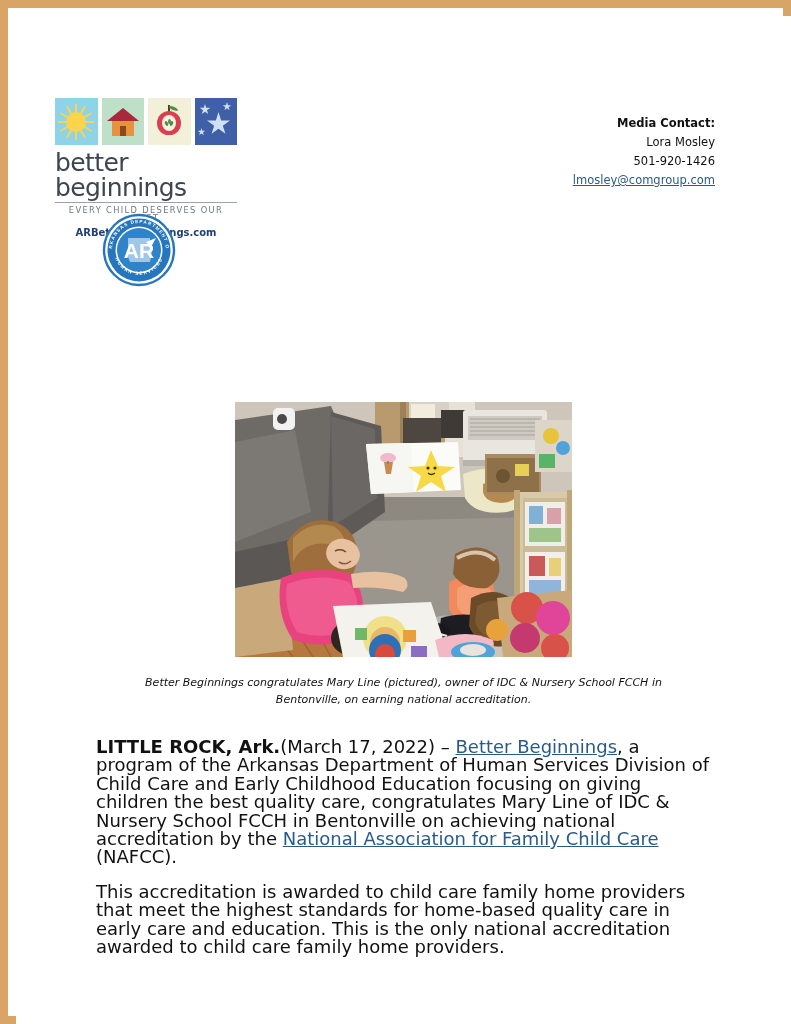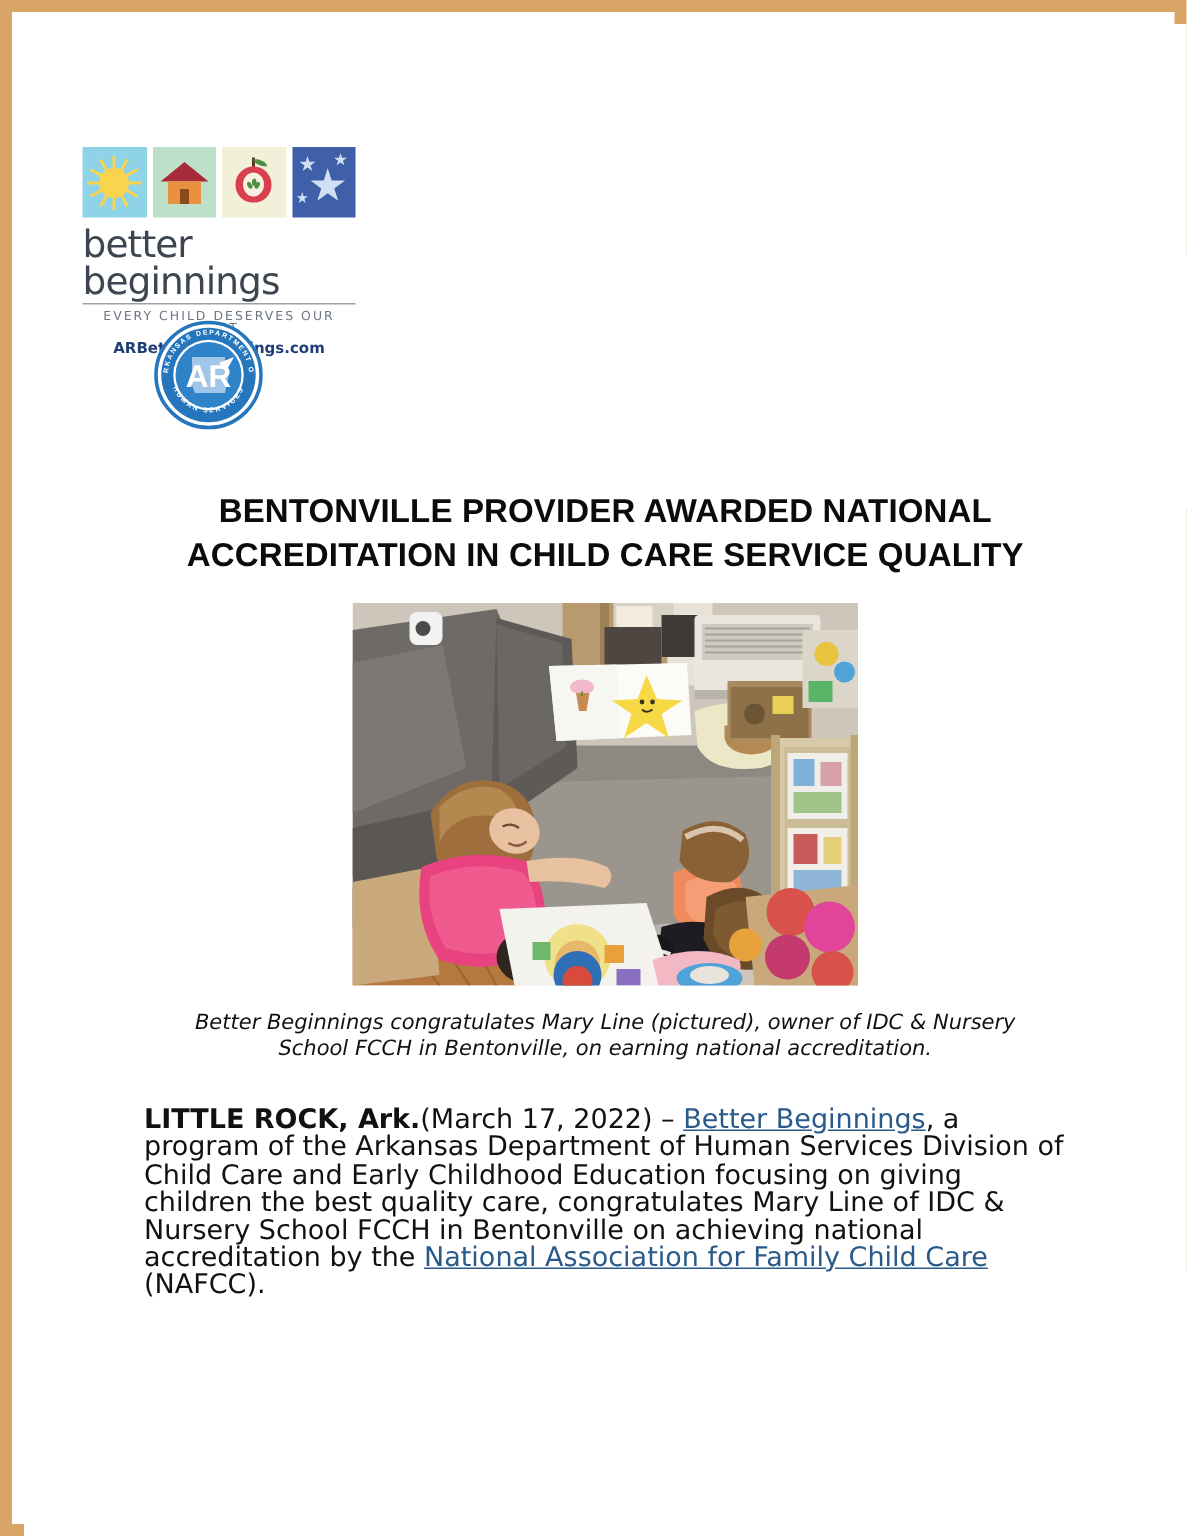--- a/index.html
+++ b/index.html
@@ -268,21 +268,21 @@
 
   
   .caption {
     position: absolute;
     left: 110px;
     top: 658px;
     width: 555px;
     text-align: center;
     font-family: "DejaVu Sans", sans-serif;
     font-style: italic;
-    font-size: 14px;
+    font-size: 11px;
     line-height: 17px;
     color: #111111;
   }
 
   
   .body-copy {
     position: absolute;
     left: 80px;
     top: 722px;
     width: 615px;
@@ -376,27 +376,29 @@
 
           <text font-family="Liberation Sans, sans-serif" font-size="4.6" font-weight="bold" fill="#ffffff" letter-spacing="1.1">
             <textPath href="#arcTop" startOffset="50%" text-anchor="middle">ARKANSAS DEPARTMENT OF</textPath>
           </text>
           <text font-family="Liberation Sans, sans-serif" font-size="4.6" font-weight="bold" fill="#ffffff" letter-spacing="1.4">
             <textPath href="#arcBot" startOffset="50%" text-anchor="middle">HUMAN SERVICES</textPath>
           </text>
         </svg>
       </div>
 
+      <div class="media-contact">
+        <div class="mc-label">Media Contact:</div>
+        <div>Lora Mosley</div>
+        <div>501-920-1426</div>
+        <div><a href="#">lmosley@comgroup.com</a></div>
+      </div>
 
     </div>
 
-    <h1 class="headline">
-      <span>BENTONVILLE PROVIDER AWARDED NATIONAL</span><br>
-      <span>ACCREDITATION IN CHILD CARE SERVICE QUALITY</span>
-    </h1>
 
     <div class="photo-wrap">
       <svg class="photo" viewBox="0 0 337 255" preserveAspectRatio="none" aria-hidden="true">
         <defs>
           <clipPath id="pclip">
               <rect x="0" y="0" width="337" height="255"></rect>
             </clipPath>
         </defs>
         <g clip-path="url(#pclip)">
 
@@ -546,17 +548,18 @@
           <ellipse cx="238" cy="248" rx="13" ry="6" fill="#e8e4dc"></ellipse>
         </g>
       </svg>
     </div>
 
     <div class="caption">Better Beginnings congratulates Mary Line (pictured), owner of IDC &amp; Nursery School FCCH in Bentonville, on earning national accreditation.</div>
 
     <div class="body-copy">
       <p><b>LITTLE ROCK, Ark.</b><span>(March 17, 2022) – </span><a href="#">Better Beginnings</a><span>, a program of the Arkansas Department of Human Services Division of Child Care and Early Childhood Education focusing on giving children the best quality care, congratulates Mary Line of IDC &amp; Nursery School FCCH in Bentonville on achieving national accreditation by the </span><a href="#">National Association for Family Child Care</a><span> (NAFCC).</span></p>
 
+      <p>This accreditation is awarded to child care family home providers that meet the highest standards for home-based quality care in early care and education. This is the only national accreditation awarded to child care family home providers.</p>
 
     </div>
 
   </div>
 </div>
 
 </body></html>

